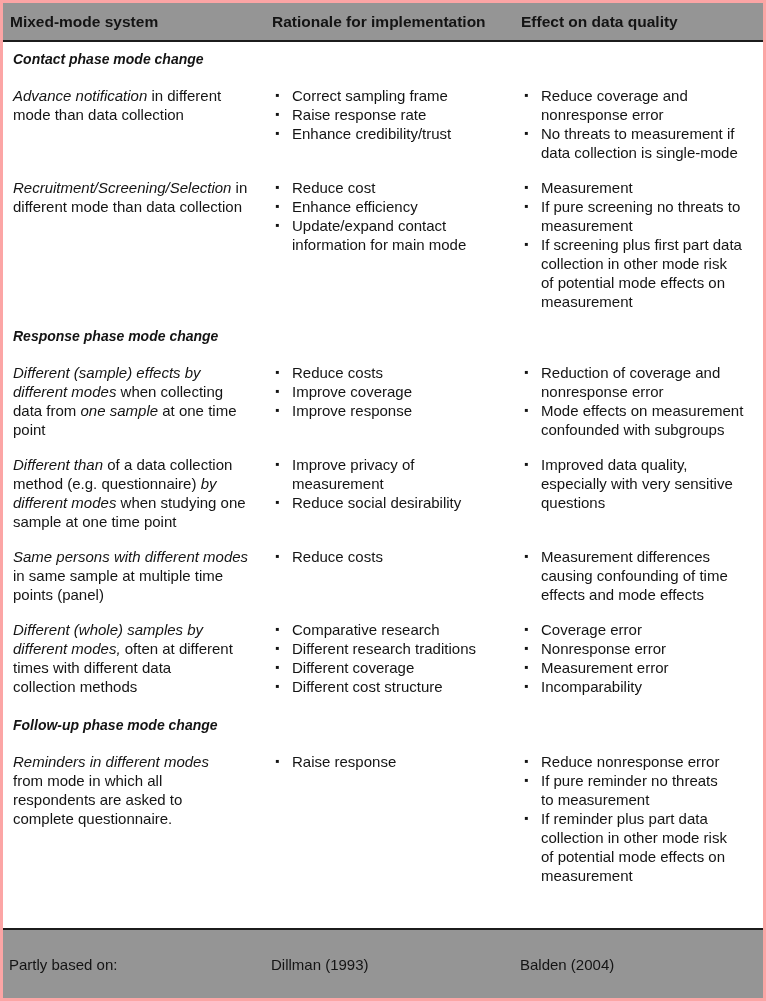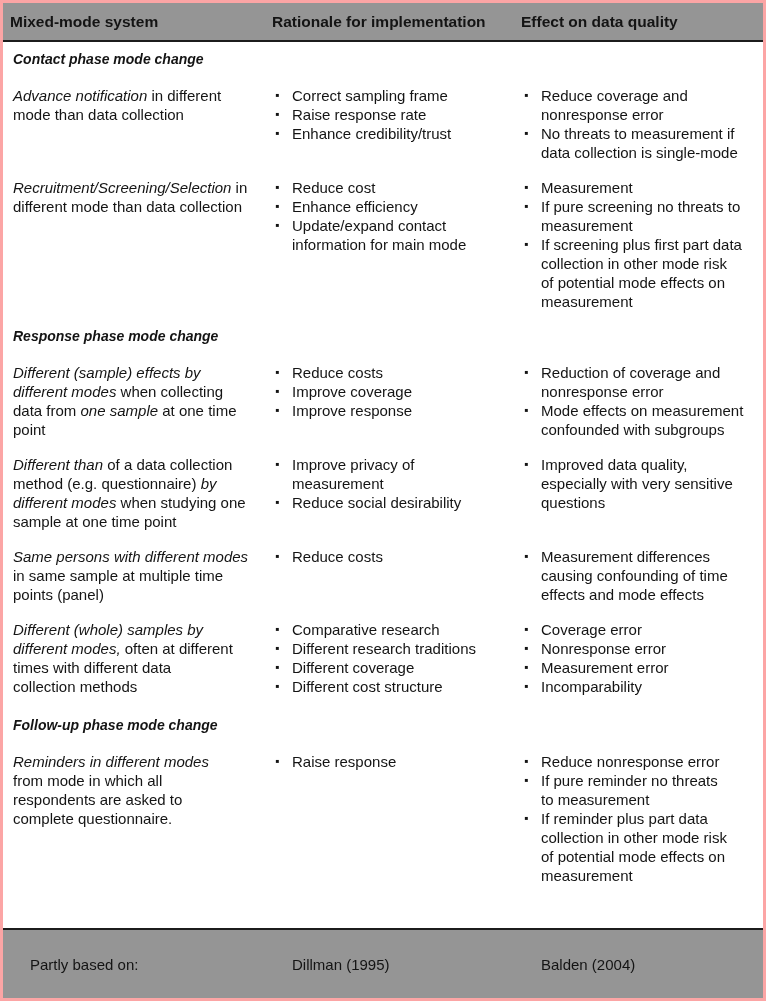--- a/index.html
+++ b/index.html
@@ -56,21 +56,21 @@
   .tfoot{
     position:absolute;
     left:0;right:0;bottom:0;
     height:70px;
     box-sizing:border-box;
     background:#959595;
     border-top:2px solid #1c1c1c;
     display:grid;
     grid-template-columns:262px 249px 1fr;
     align-items:center;
-    padding-left:24px;
+    padding-left:3px;
     font-size:15px;
   }
   .tfoot .fcell{ padding-left:3px; }
   .tfoot .fcell.first{ padding-left:3px; }
 </style>
 </head>
 <body>
 
 <div class="page">
 
@@ -330,17 +330,17 @@
 measurement</span>
               </li>
             </ul>
           </div>
         </div>
       </section>
     </div>
 
   <div class="tfoot">
     <div class="fcell first">Partly based on:</div>
-    <div class="fcell">Dillman (1995)</div>
+    <div class="fcell">Dillman (1993)</div>
     <div class="fcell">Balden (2004)</div>
   </div>
 
 </div>
 
 </body></html>

